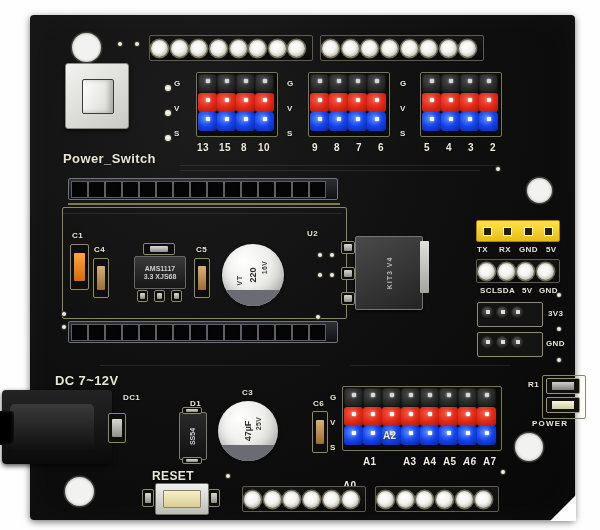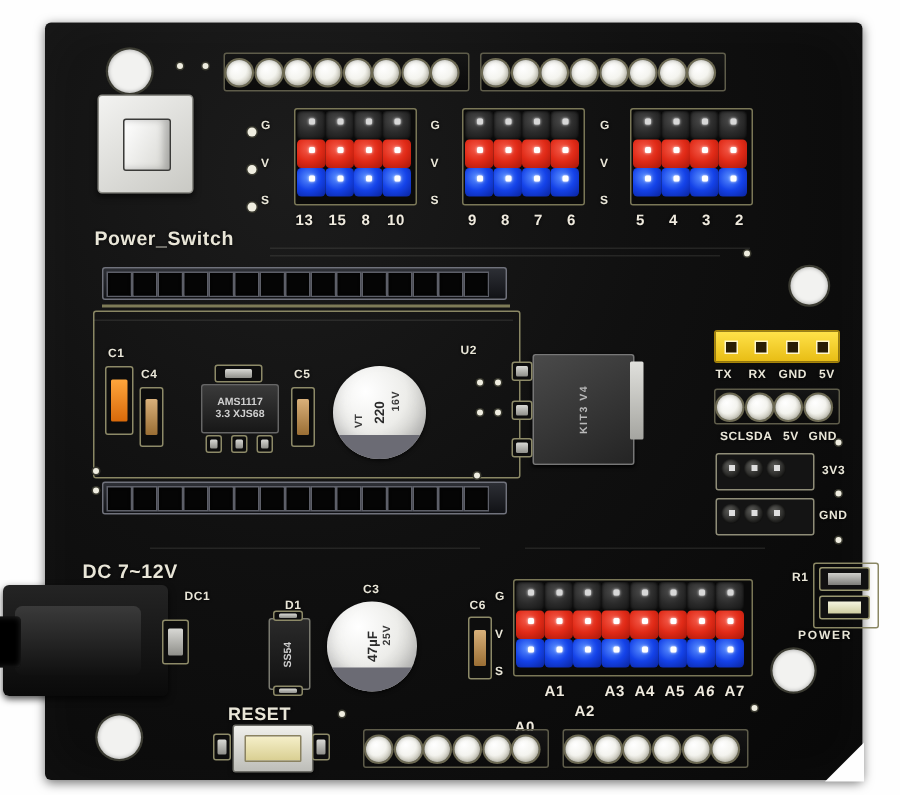--- a/index.html
+++ b/index.html
@@ -522,21 +522,21 @@
         <div class="gvs-pin"></div>
         <div class="gvs-pin"></div>
         <div class="gvs-pin"></div>
         <div class="gvs-pin"></div>
         <div class="gvs-pin"></div>
         <div class="gvs-pin"></div>
       </div>
     </div>
     <div class="silk pinnum" style="left:313px;top:441px;margin-top:24px;">A0</div>
     <div class="silk pinnum" style="left:333px;top:441px;">A1</div>
-    <div class="silk pinnum" style="left:353px;top:454px;">A2</div>
+    <div class="silk pinnum" style="left:353px;top:415px;">A2</div>
     <div class="silk pinnum" style="left:373px;top:441px;">A3</div>
     <div class="silk pinnum" style="left:393px;top:441px;">A4</div>
     <div class="silk pinnum" style="left:413px;top:441px;">A5</div>
     <div class="silk pinnum" style="left:433px;top:441px;font-style:italic;">A6</div>
     <div class="silk pinnum" style="left:453px;top:441px;">A7</div>
 
     <div class="hdr-strip" style="left:212px;top:471px;width:124px;height:26px;">
       <div class="pin-round"></div>
       <div class="pin-round"></div>
       <div class="pin-round"></div>

